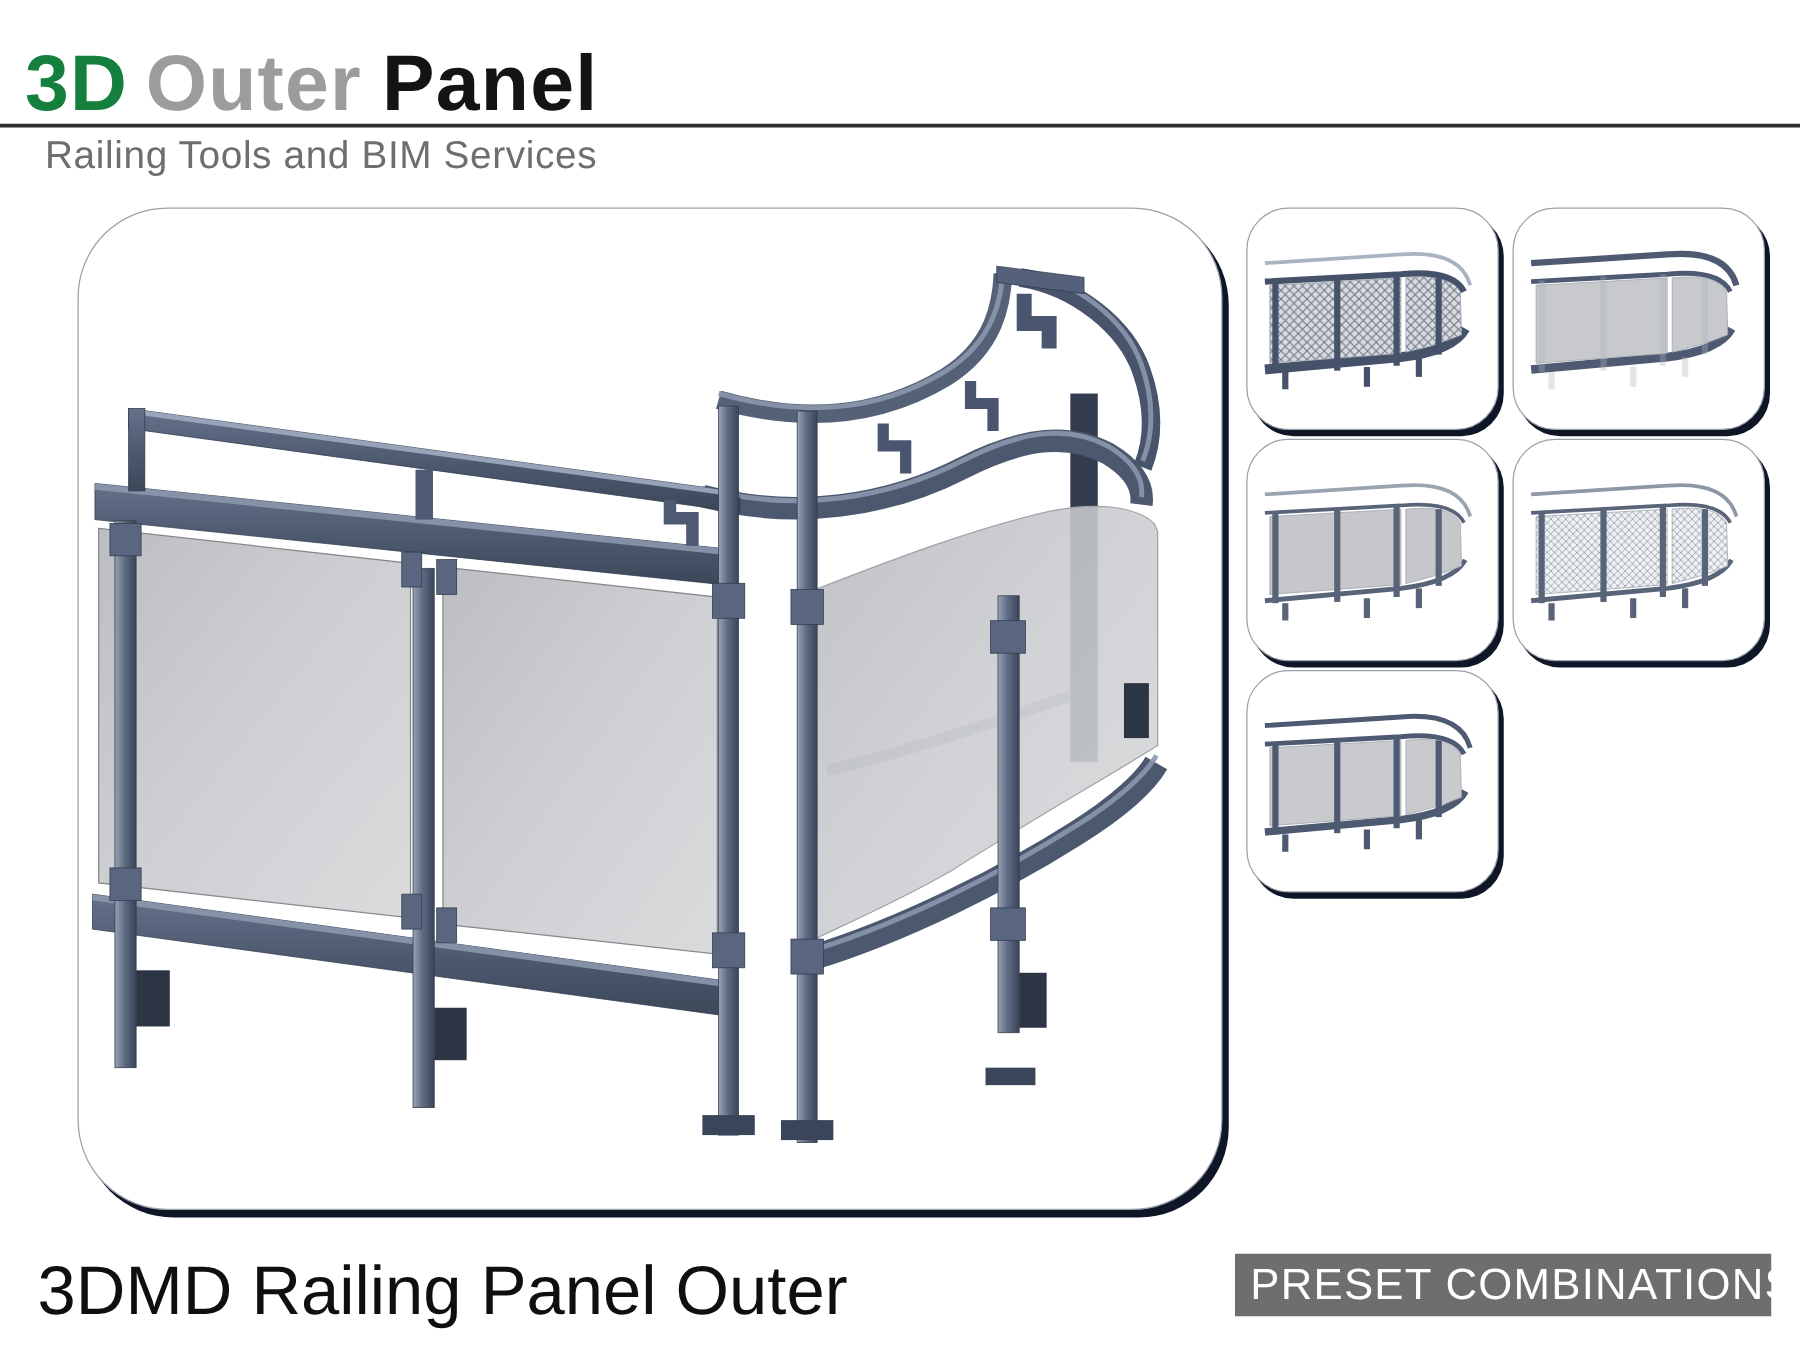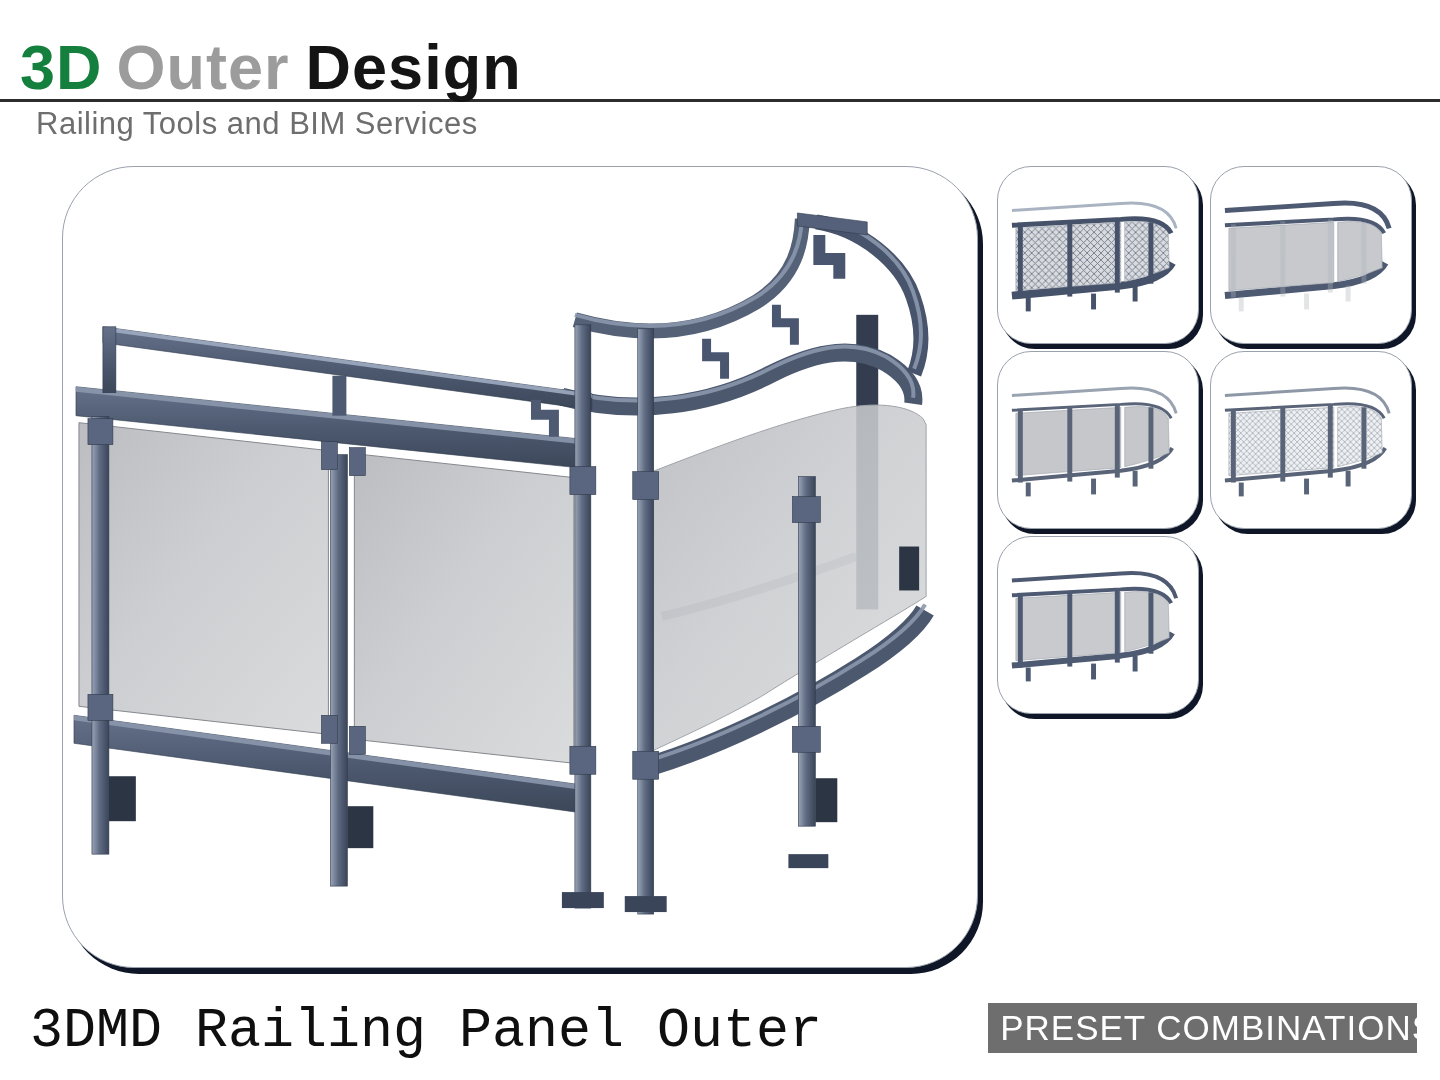--- a/index.html
+++ b/index.html
@@ -29,21 +29,21 @@
   .t1{left:997px;top:166px;}  .t2{left:1210px;top:166px;}
   .t3{left:997px;top:351px;}  .t4{left:1210px;top:351px;}
   .t5{left:997px;top:536px;}
   
   .p1{--infill:url(#meshA);--frame:#46526a;--hand:#aab3c2;--hw:3;--bw:8;--uw:5;--posts:1;}
   .p2{--infill:#c7c9cd;--frame:#4e5a72;--hand:#4e5a72;--hw:5;--bw:7;--uw:4;--posts:.35;--post:#aeb3ba;}
   .p3{--infill:#c5c7ca;--frame:#5a6478;--hand:#9aa3b0;--hw:3;--bw:4;--uw:3;--posts:1;}
   .p4{--infill:url(#meshB);--frame:#5a6478;--hand:#8d97a6;--hw:3;--bw:4;--uw:3;--posts:1;}
   .p5{--infill:#c8cacd;--frame:#4e5a72;--hand:#4e5a72;--hw:4;--bw:6;--uw:4;--posts:1;}
   
-  .title{position:absolute;left:30px;top:1000px;font-size:55px;color:#0f0f0f;letter-spacing:0;font-family:Liberation Mono, monospace;}
+  .title{position:absolute;left:30px;top:1000px;font-size:55px;color:#0f0f0f;letter-spacing:0;}
   .badge{
     position:absolute;left:988px;top:1003px;width:429px;height:50px;background:#6e6e6e;color:#ffffff;
     display:flex;align-items:center;justify-content:center;font-size:35px;letter-spacing:1px;white-space:nowrap;
   }
   .hiddefs{position:absolute;width:0;height:0;overflow:hidden;}
 </style>
 </head>
 <body>
 
 <svg class="hiddefs" aria-hidden="true">
@@ -70,21 +70,21 @@
         <rect x="22" y="122" width="5" height="14"></rect>
         <rect x="88" y="118" width="5" height="16"></rect>
         <rect x="130" y="110" width="5" height="16"></rect>
       </g>
     </symbol>
   </defs>
 </svg>
 
 <div class="header-rule"></div>
 <div class="logo">
-  <span class="p1">3D</span><span class="p2">Outer</span><span class="p3">Design</span>
+  <span class="p1">3D</span><span class="p2">Outer</span><span class="p3">Panel</span>
 </div>
 <div class="tagline">Railing Tools and BIM Services</div>
 
 <div class="main-card">
   <svg viewBox="0 0 916 801" preserveAspectRatio="none">
     <defs>
       <linearGradient id="gradRail" x1="0" y1="0" x2="0" y2="1">
         <stop offset="0" stop-color="#647189"></stop>
           <stop offset=".55" stop-color="#4c586e"></stop>
           <stop offset="1" stop-color="#3c4759"></stop>

